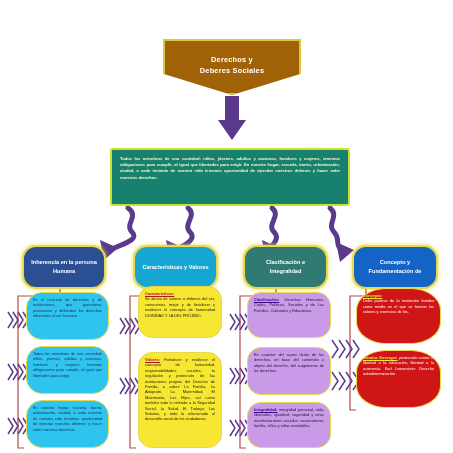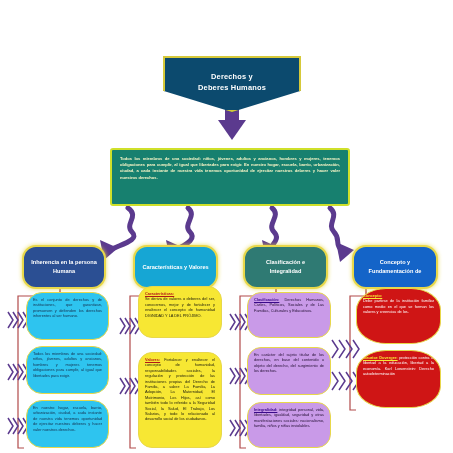--- a/index.html
+++ b/index.html
@@ -8,22 +8,22 @@
     background:#ffffff;
     font-family:"Liberation Sans", sans-serif;
     overflow:hidden;
     position:relative;
   }
   .canvas{position:absolute;inset:0;width:453px;height:453px;}
   .svglayer{position:absolute;left:0;top:0;width:453px;height:453px;pointer-events:none;}
 
   
   .root{
-    position:absolute;left:163px;top:56px;width:138px;height:56px;
-    background:#0c4a6e;
+    position:absolute;left:163px;top:39px;width:138px;height:56px;
+    background:#a16207;
     border:2px solid #d6c93a;
     -webkit-clip-path:polygon(0% 0%,100% 0%,100% 62%,50% 100%,0% 62%);
     clip-path:polygon(0% 0%,100% 0%,100% 62%,50% 100%,0% 62%);
     display:flex;align-items:flex-start;justify-content:center;
     box-sizing:border-box;padding-top:13px;
   }
   .root-txt{
     color:#ffffff;font-size:7.4px;font-weight:bold;line-height:11px;
     text-align:center;letter-spacing:.2px;
   }
@@ -151,21 +151,21 @@
       <path d="M230,420 l5,8 -5,8 M235,420 l5,8 -5,8 M240,420 l5,8 -5,8 M245,420 l5,8 -5,8"></path>
 
       <path d="M332,340 l6,9 -6,9 M339,340 l6,9 -6,9 M346,340 l6,9 -6,9 M353,340 l6,9 -6,9"></path>
       <path d="M332,372 l6,9 -6,9 M339,372 l6,9 -6,9 M346,372 l6,9 -6,9 M353,372 l6,9 -6,9"></path>
     </g>
   </svg>
 
   <div class="root">
     <div class="root-txt">
       <div>Derechos y</div>
-      <div>Deberes Humanos</div>
+      <div>Deberes Sociales</div>
     </div>
   </div>
 
   <div class="mainbox">
     <p>Todos los miembros de una sociedad: niños, jóvenes, adultos y ancianos, hombres y mujeres, tenemos obligaciones para cumplir, al igual que libertades para exigir. En nuestro hogar, escuela, barrio, urbanización, ciudad, a cada instante de nuestra vida tenemos oportunidad de ejercitar nuestros deberes y hacer valer nuestros derechos.</p>
   </div>
 
   <div class="pill" id="pill0">
     <span>
       <span>Inherencia en la persona</span><br>

